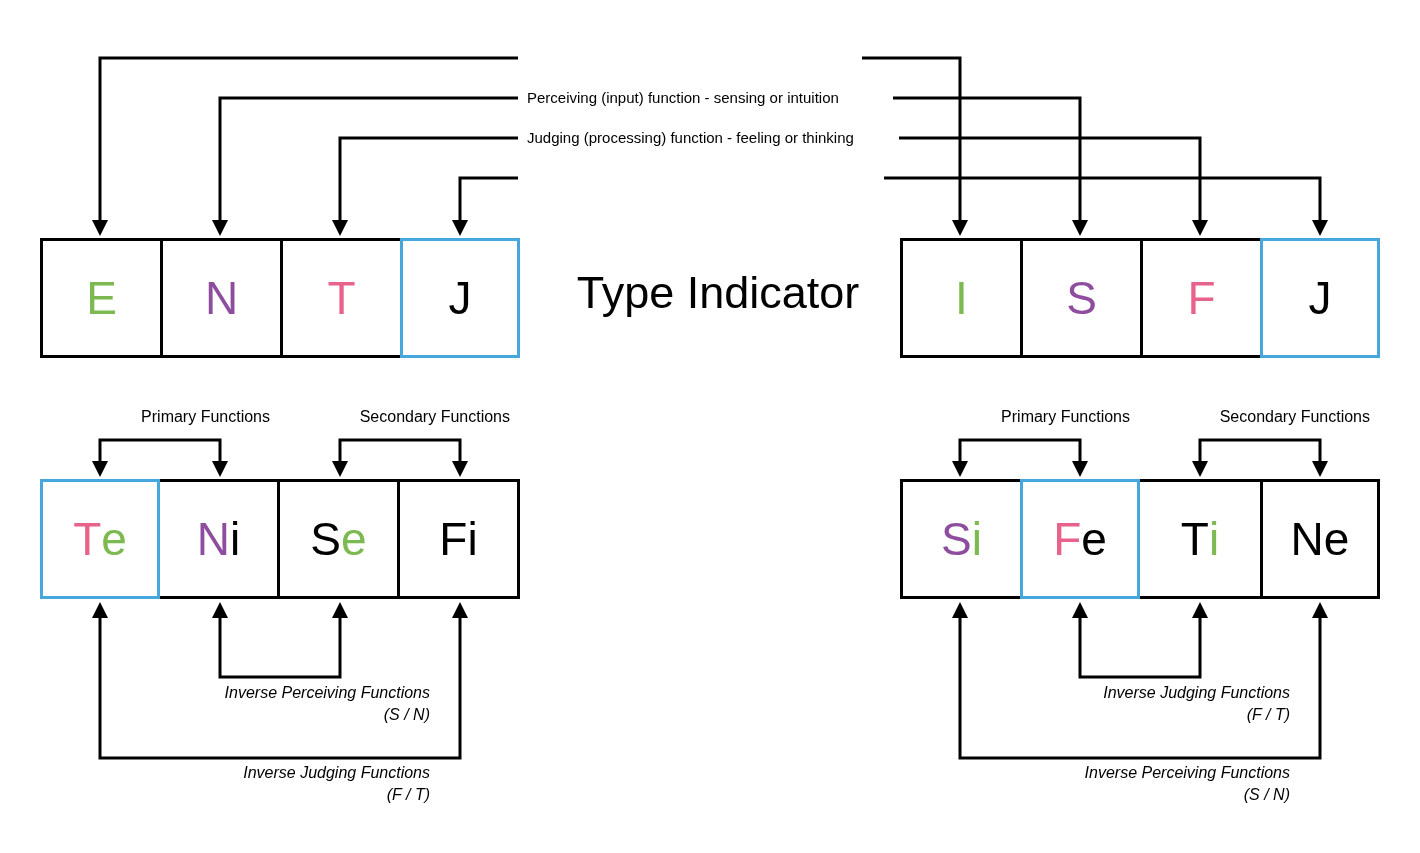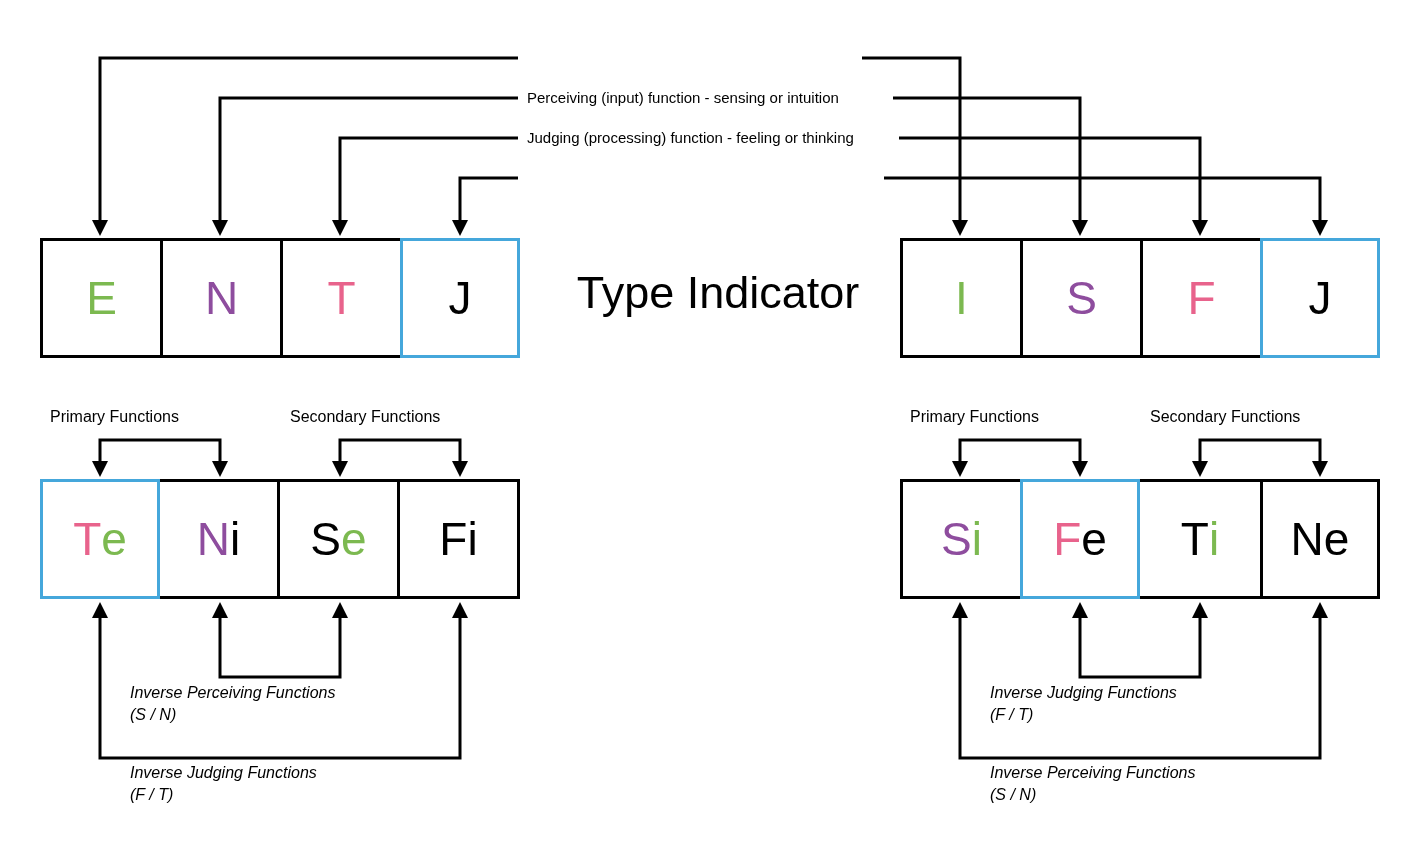--- a/index.html
+++ b/index.html
@@ -13,21 +13,21 @@
     display:flex;align-items:center;justify-content:center;
     font-size:46px;line-height:1;background:#ffffff;
   }
   .b-ltb{border:3px solid #000;border-right:0;}
   .b-tbr{border:3px solid #000;border-left:0;}
   .b-tb{border-top:3px solid #000;border-bottom:3px solid #000;}
   .b-all{border:3px solid #000;}
   .hl{border:3px solid #45A7DB;}
   .toplabel{position:absolute;left:527px;font-size:15px;line-height:20px;white-space:nowrap;}
   .title{position:absolute;left:515px;width:390px;text-align:center;font-size:45px;line-height:52px;white-space:nowrap;margin-left:8px;}
-  .slabel{position:absolute;font-size:16px;line-height:20px;text-align:left;white-space:nowrap;}
+  .slabel{position:absolute;font-size:16px;line-height:20px;text-align:right;white-space:nowrap;}
   .w220{width:220px;}
   .w300{width:300px;font-style:italic;}
 </style>
 </head>
 <body>
 
 <div class="canvas">
 
   <svg class="overlay" width="1420" height="853" viewBox="0 0 1420 853">
     <g stroke="#000000" stroke-width="3" fill="none">

